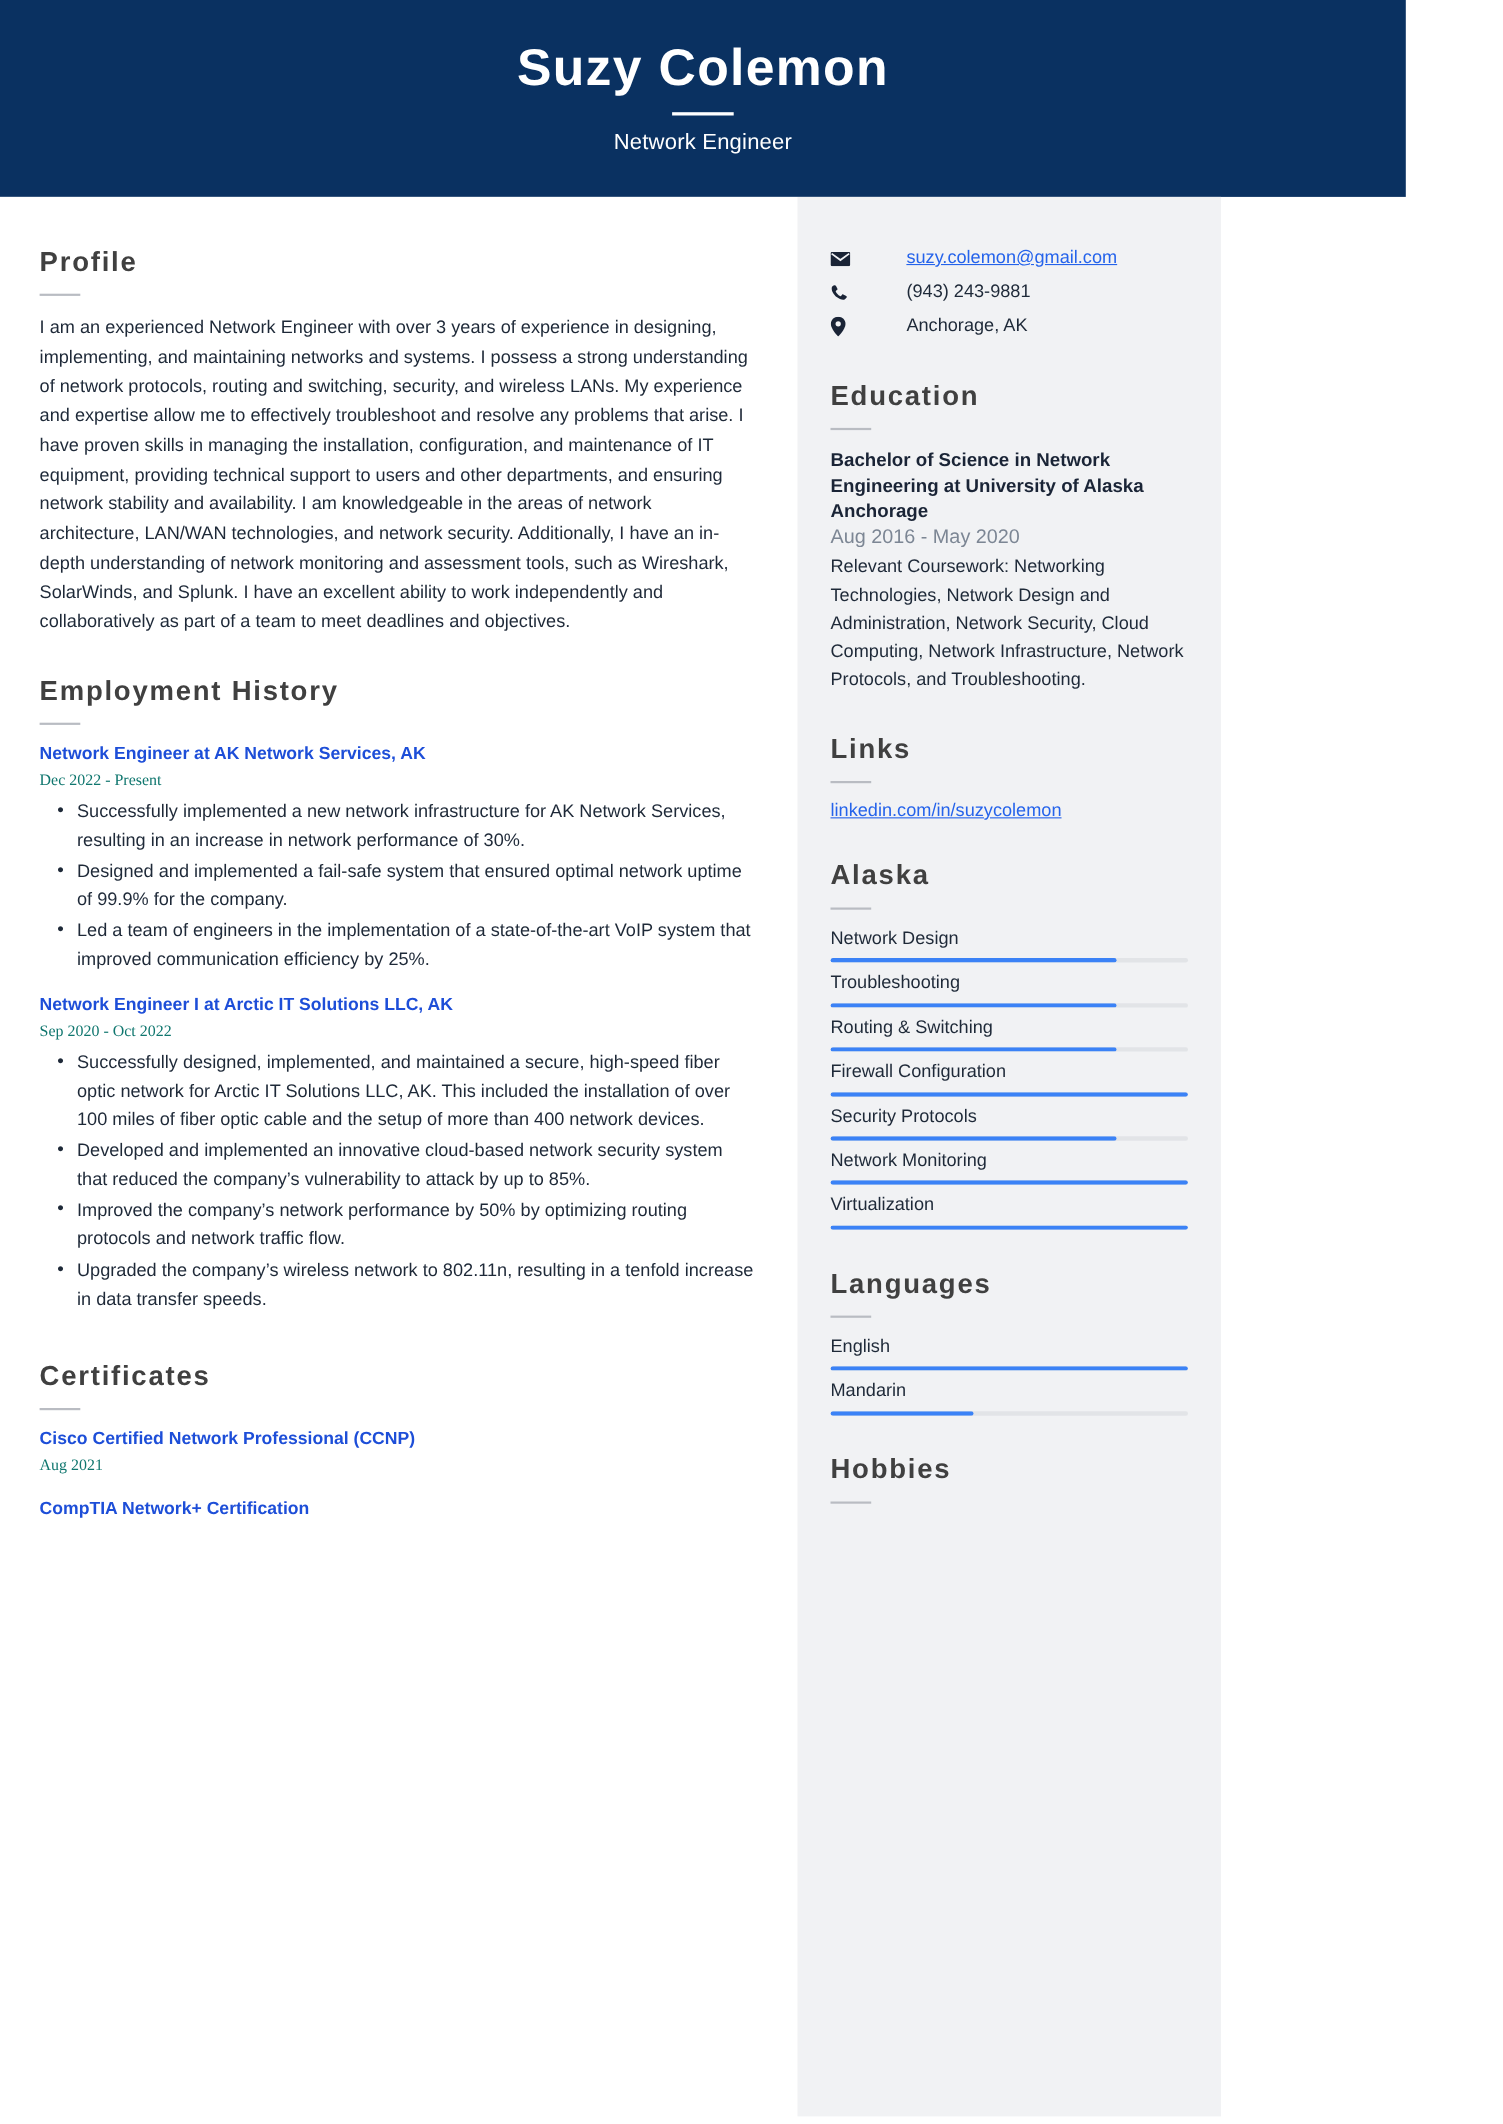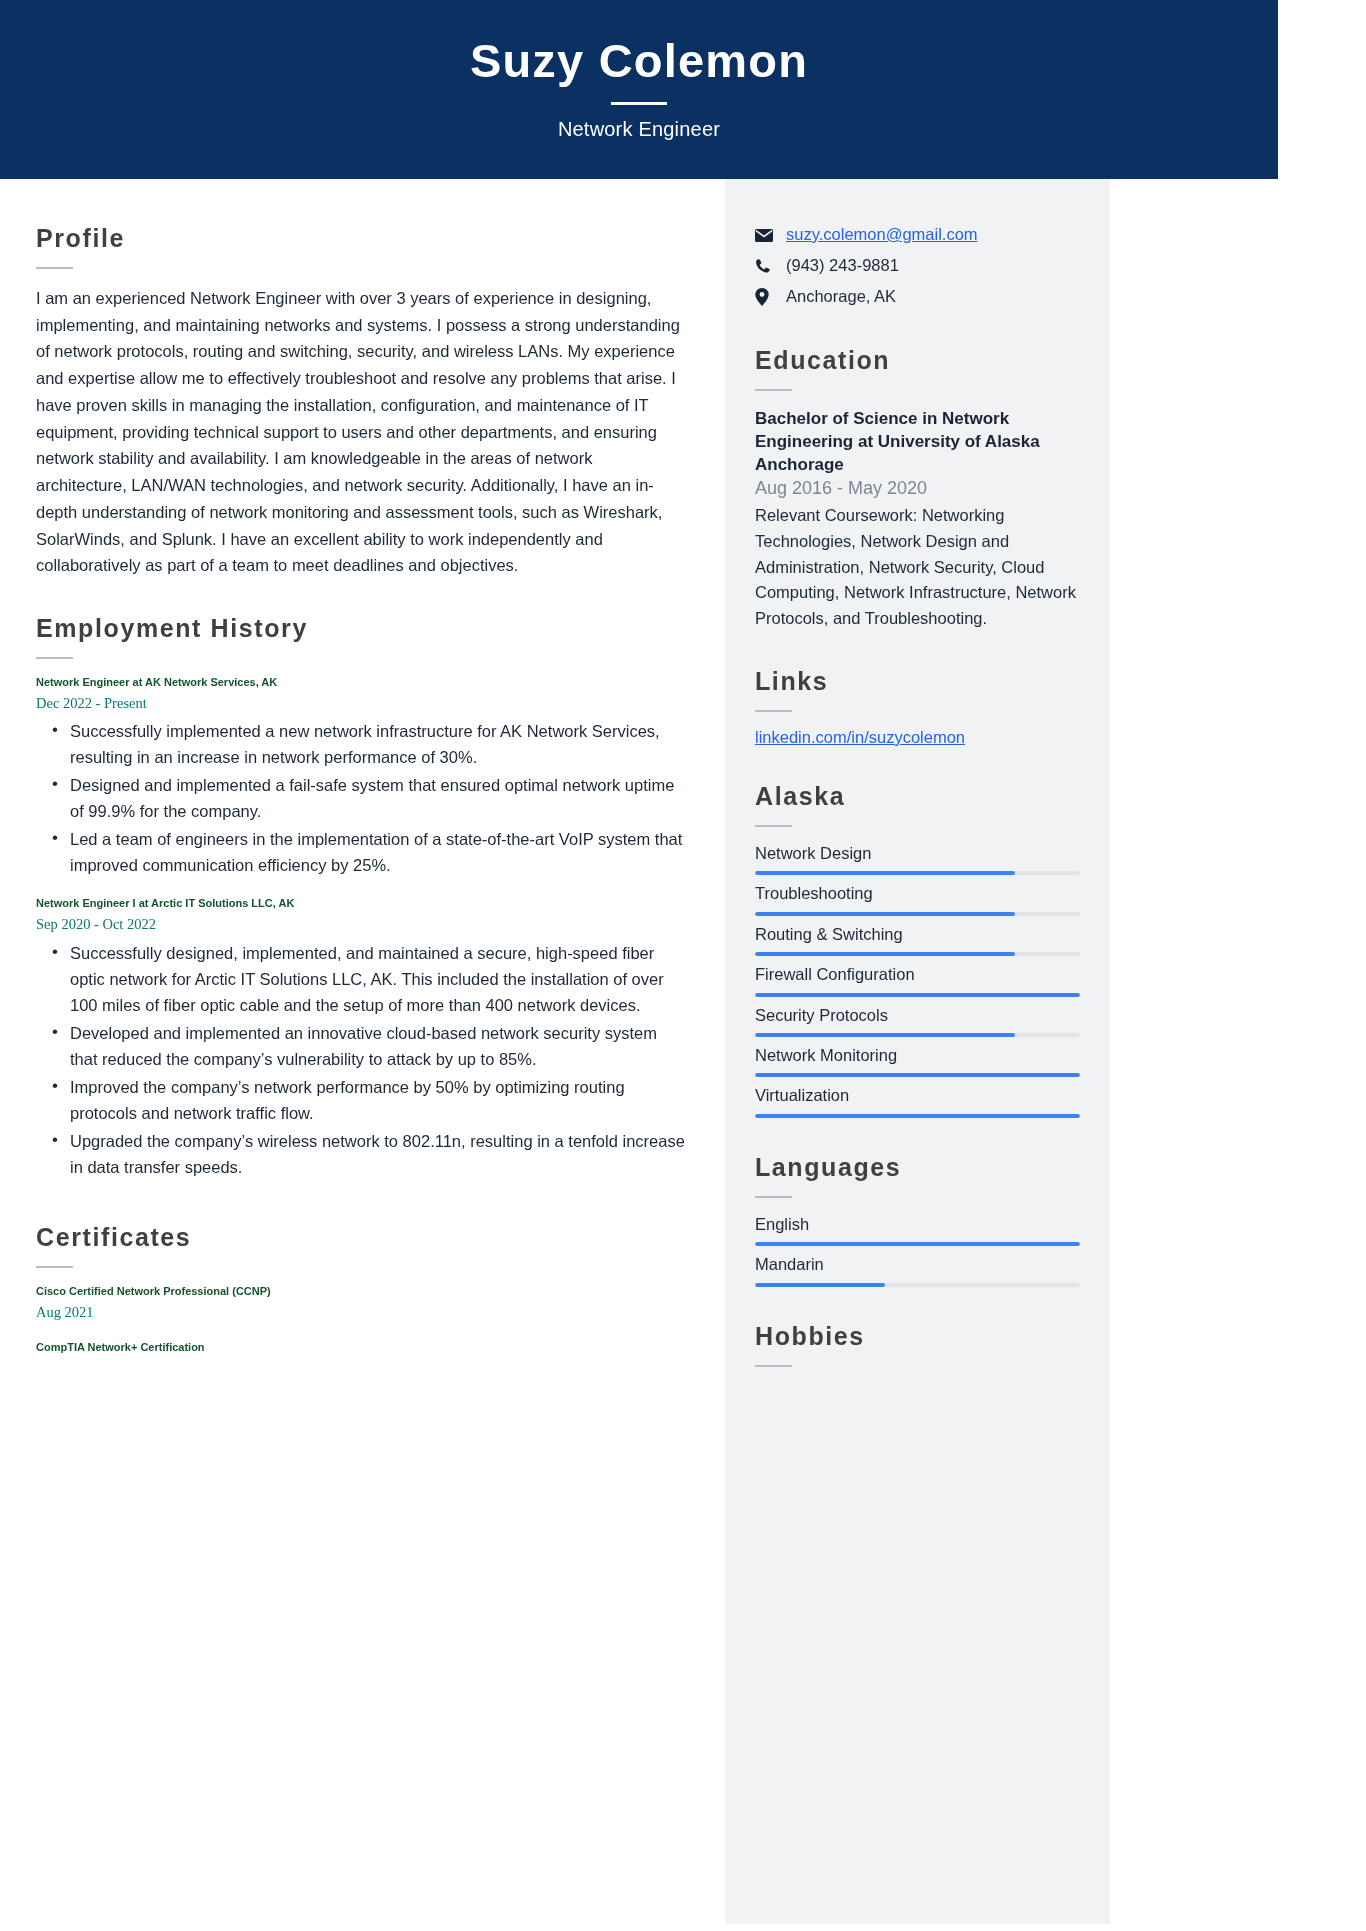--- a/index.html
+++ b/index.html
@@ -85,23 +85,23 @@
 
   
   .para {
     font-size: 16.5px;
     line-height: 1.62;
     color: #1e2938;
     margin: 0;
   }
   .entry { margin-bottom: 18px; }
   .entry-title {
-    font-size: 11px;
+    font-size: 16px;
     font-weight: bold;
-    color: #14532d;
+    color: #1d4ed8;
     margin: 0 0 3px 0;
     line-height: 1.35;
   }
   .entry-date {
     font-size: 14.5px;
     color: #0f766e;
     margin: 0 0 5px 0;
     line-height: 1.4;
     font-family: Liberation Serif, serif;
   }
@@ -128,20 +128,21 @@
 
   
   .contact-list { margin: 0 0 36px 0; }
   .contact-row {
     display: flex;
     align-items: center;
     margin-bottom: 7px;
     font-size: 16.5px;
     color: #1e2938;
     line-height: 1.45;
+    gap: 38px;
   }
   .contact-icon {
     width: 22px;
     min-width: 22px;
     margin-right: 9px;
     display: flex;
     align-items: center;
     justify-content: flex-start;
     color: #1a2436;
   }

